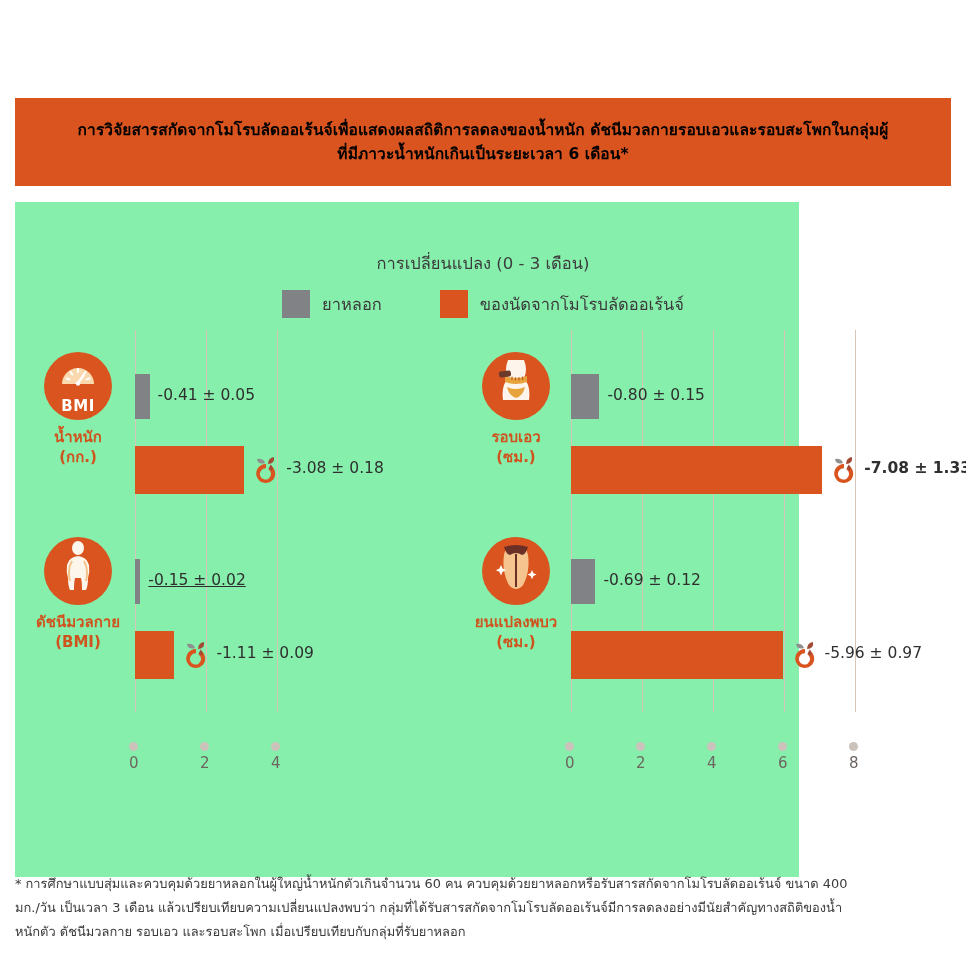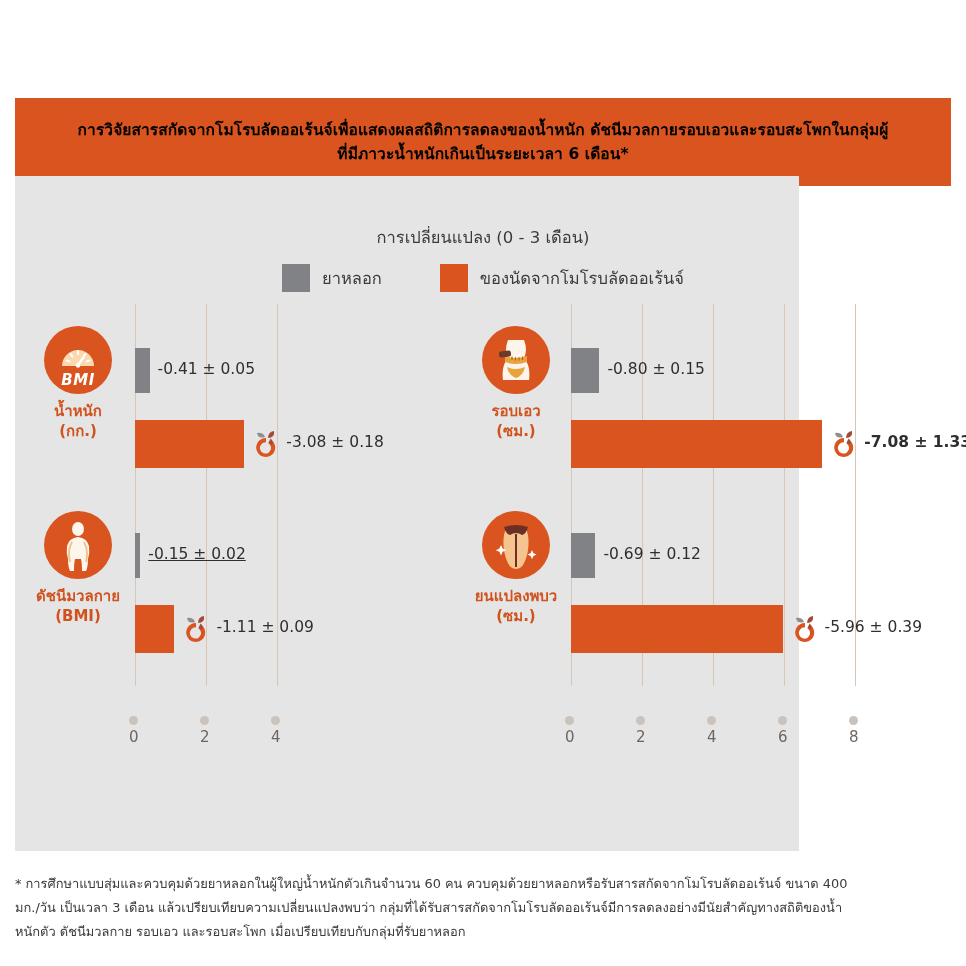--- a/index.html
+++ b/index.html
@@ -17,22 +17,22 @@
     background:#d9541e;
     display:flex;align-items:center;justify-content:center;
   }
   .banner-title{
     color:#000000;text-align:center;font-size:15.5px;line-height:1.55;
     font-weight:bold;letter-spacing:.1px;padding:0 12px;
   }
 
   
   .panel{
-    position:absolute;left:15px;top:176px;width:784px;height:675px;
-    background:#e5e5e5;
+    position:absolute;left:15px;top:202px;width:784px;height:675px;
+    background:#86efac;
   }
 
   .chart-heading{
     position:absolute;left:0;top:48px;width:936px;text-align:center;
     font-size:16.5px;color:#3b3b3b;
   }
 
   
   .legend{
     position:absolute;left:0;top:88px;width:936px;
@@ -51,22 +51,22 @@
   .q-tr{left:438px;top:0;}
   .q-bl{left:0;   top:185px;}
   .q-br{left:438px;top:185px;}
 
   .icon-col{
     position:absolute;left:8px;top:0;width:110px;height:175px;
     display:flex;flex-direction:column;align-items:center;
   }
   .icon-circle{
     width:68px;height:68px;border-radius:50%;background:#d9541e;
-    display:flex;align-items:center;justify-content:center;
-    position:relative;overflow:hidden;font-style:italic;
+    display:flex;justify-content:center;
+    position:relative;overflow:hidden;
   }
   .icon-caption{
     margin-top:7px;text-align:center;color:#d0521c;
     font-size:15px;line-height:1.35;font-weight:bold;
   }
 
   .plot{position:absolute;top:0;height:175px;}
   .plot-left{left:120px;width:330px;}
   .plot-right{left:118px;width:348px;}
 
@@ -266,21 +266,21 @@
             <div class="bar bar-grey" style="left: 0px; top: 22px; width: 24.495px; height: 45px;"></div>
             <div class="bar-value" style="left: 32.495px; top: 34px;">-0.69 ± 0.12</div>
             <div class="bar bar-orange" style="left: 0px; top: 94px; width: 211.58px; height: 48px;"></div>
             <div class="fruit" style="left: 216.58px; top: 100px;"><svg width="34" height="34" viewBox="0 0 34 34" aria-hidden="true">
                 <path d="M8 7 q6 -1 8 4 q-7 2 -8 -4 z" fill="#8f8f8f"></path>
                 <path d="M25 5 q1 7 -6 7 q0 -6 6 -7 z" fill="#a34a36"></path>
                 <path d="M17 12 a9 9 0 1 0 0.1 0 z" fill="none"></path>
                 <path d="M17 12 a9.5 9.5 0 1 0 5 1.6 l-2.6 3.6 a5.6 5.6 0 1 1 -2.4 -0.8 z" fill="#d9541e"></path>
                 <path d="M21.6 12.4 q3 2.6 1.4 6.4 l-3.4 -2 z" fill="#a34a36"></path>
               </svg></div>
-            <div class="bar-value" style="left: 253.58px; top: 107px;">-5.96 ± 0.39</div>
+            <div class="bar-value" style="left: 253.58px; top: 107px;">-5.96 ± 0.97</div>
           </div>
       </div>
     </div>
 
     <div class="axis axis-left" id="axis-left">
         <div class="tick" style="left: -6px;">
           <div class="tick-dot"></div>
           <div class="tick-label">0</div>
         </div>
         <div class="tick" style="left: 65px;">

